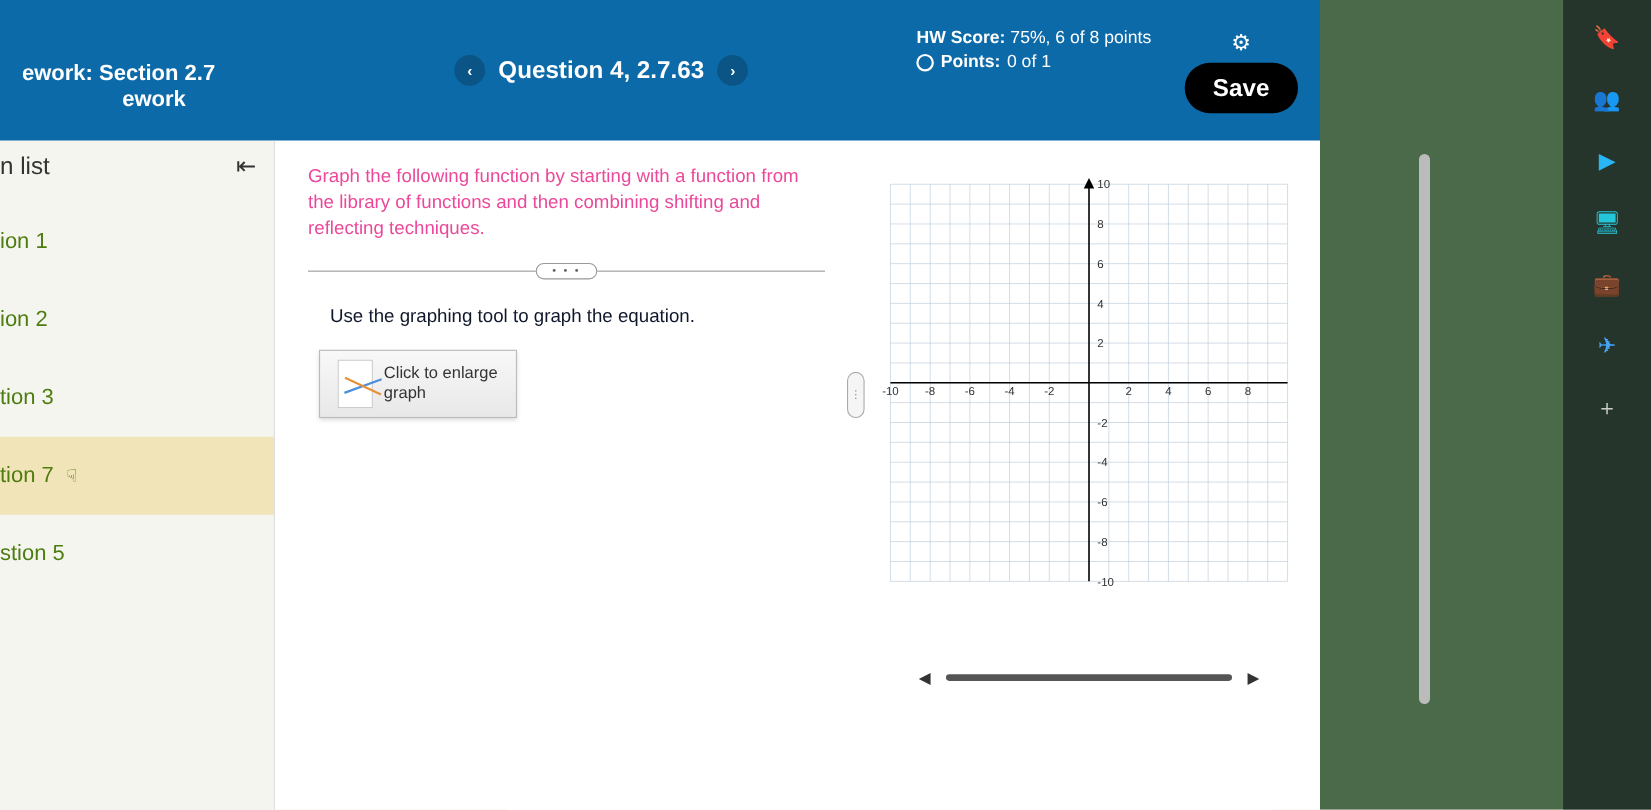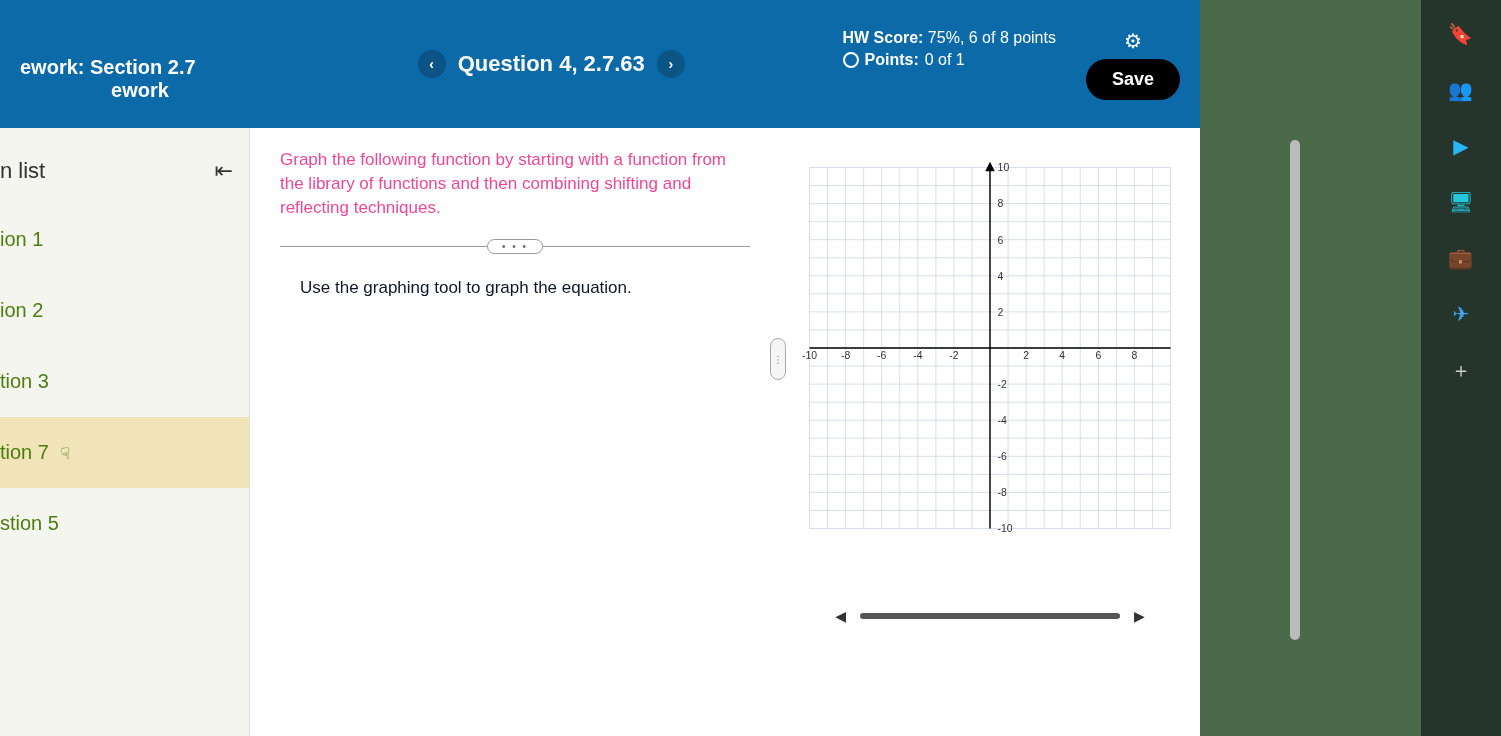--- a/index.html
+++ b/index.html
@@ -13,23 +13,23 @@
 .nav-btn { width: 28px; height: 28px; border-radius: 50%; background: #0a5585; color: #fff; display: flex; align-items: center; justify-content: center; cursor: pointer; font-size: 14px; font-weight: bold; }
 .q-title { font-size: 22px; font-weight: bold; }
 .header-right { flex: 0 0 auto; display: flex; align-items: flex-start; gap: 30px; }
 .score-block { font-size: 16px; }
 .score-line { margin-bottom: 4px; }
 .score-bold { font-weight: bold; }
 .points-line { display: flex; align-items: center; gap: 6px; }
 .circle-empty { width: 16px; height: 16px; border: 2px solid #fff; border-radius: 50%; display: inline-block; }
 .save-area { display: flex; flex-direction: column; align-items: center; gap: 6px; }
 .gear { font-size: 20px; cursor: pointer; }
-.save-btn { background: #000; color: #fff; border-radius: 24px; padding: 10px 26px; font-size: 18px; font-weight: bold; cursor: pointer; }
+.save-btn { background: #000; color: #fff; border-radius: 24px; padding: 10px 26px; font-size: 22px; font-weight: bold; cursor: pointer; }
 .body-area { flex: 1; display: flex; background: #fff; }
-.sidebar { width: 250px; background: #f5f5f0; border-right: 1px solid #ddd; padding-top: 20px; }
+.sidebar { width: 250px; background: #f5f5f0; border-right: 1px solid #ddd; }
 .sidebar-head { display: flex; justify-content: space-between; align-items: center; padding: 10px 0 20px 0; font-size: 22px; color: #333; }
 .collapse-icon { font-size: 22px; cursor: pointer; padding-right: 16px; color: #333; }
 .q-item { padding: 24px 0; font-size: 20px; color: #4d7c0f; cursor: pointer; }
 .q-item.active { background: #f0e4b8; position: relative; }
 .cursor-icon { margin-left: 6px; font-size: 16px; }
 .content { flex: 1; display: flex; background: #fff; position: relative; }
 .question-col { flex: 1; padding: 20px 30px; position: relative; }
 .prompt { font-size: 17px; color: #ec4899; line-height: 1.4; margin-bottom: 20px; }
 .formula { font-size: 18px; color: #222; margin-bottom: 18px; }
 .formula sup { font-size: 11px; }
@@ -115,20 +115,24 @@
     <div class="content">
 
       <div class="question-col">
         <div class="prompt">Graph the following function by starting with a function from the library of functions and then combining shifting and reflecting techniques.</div>
         <div class="divider-row">
           <div class="hr"></div>
           <div class="dots-pill">• • •</div>
           <div class="hr"></div>
         </div>
         <div class="instr">Use the graphing tool to graph the equation.</div>
+        <div class="enlarge-btn">
+          <div class="enlarge-thumb"></div>
+          <div class="enlarge-text">Click to enlarge graph</div>
+        </div>
       </div>
 
       <div class="graph-col">
         <div class="vert-drag">⋮</div>
         <div class="graph-box">
           <svg class="graph-svg" viewBox="0 0 400 400">
             <g id="grid">
                 <line x1="10" x2="10" y1="10" y2="390" stroke="#b8c8d8" stroke-width="0.6"></line>
                 <line x1="10" x2="390" y1="390" y2="390" stroke="#b8c8d8" stroke-width="0.6"></line>
                 <line x1="29" x2="29" y1="10" y2="390" stroke="#b8c8d8" stroke-width="0.6"></line>

